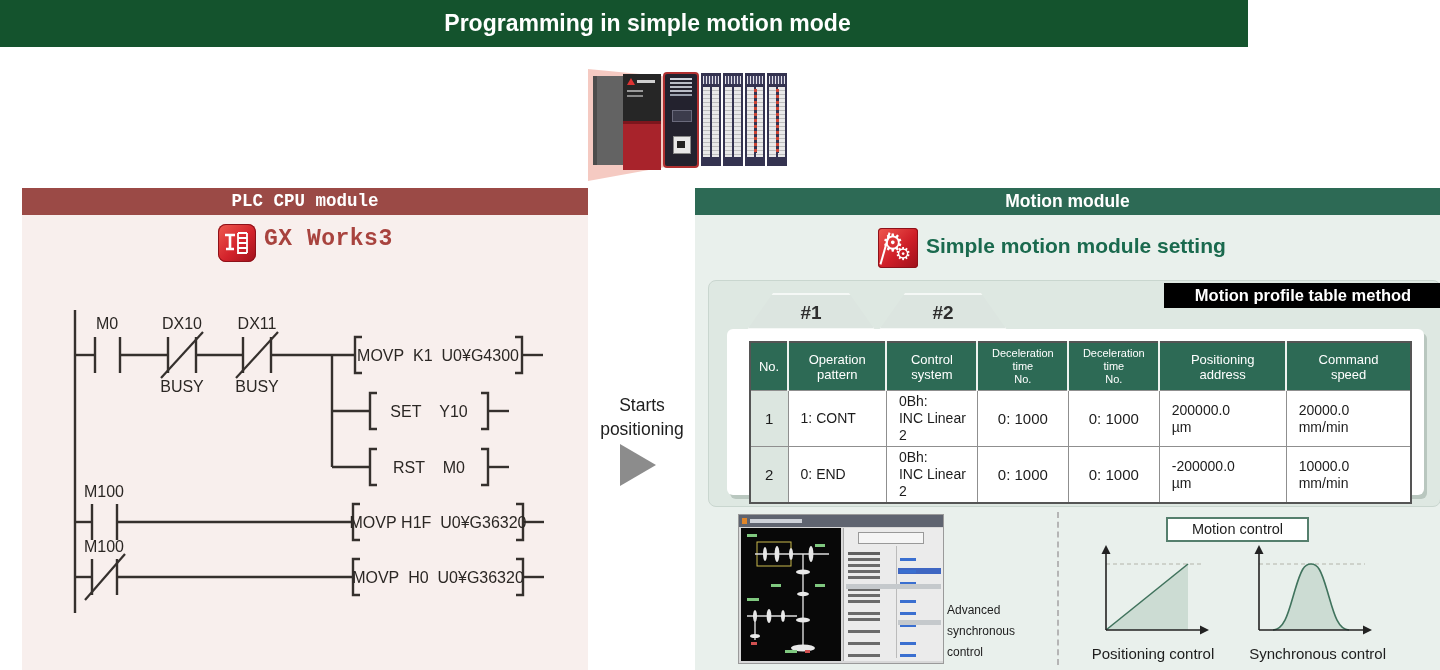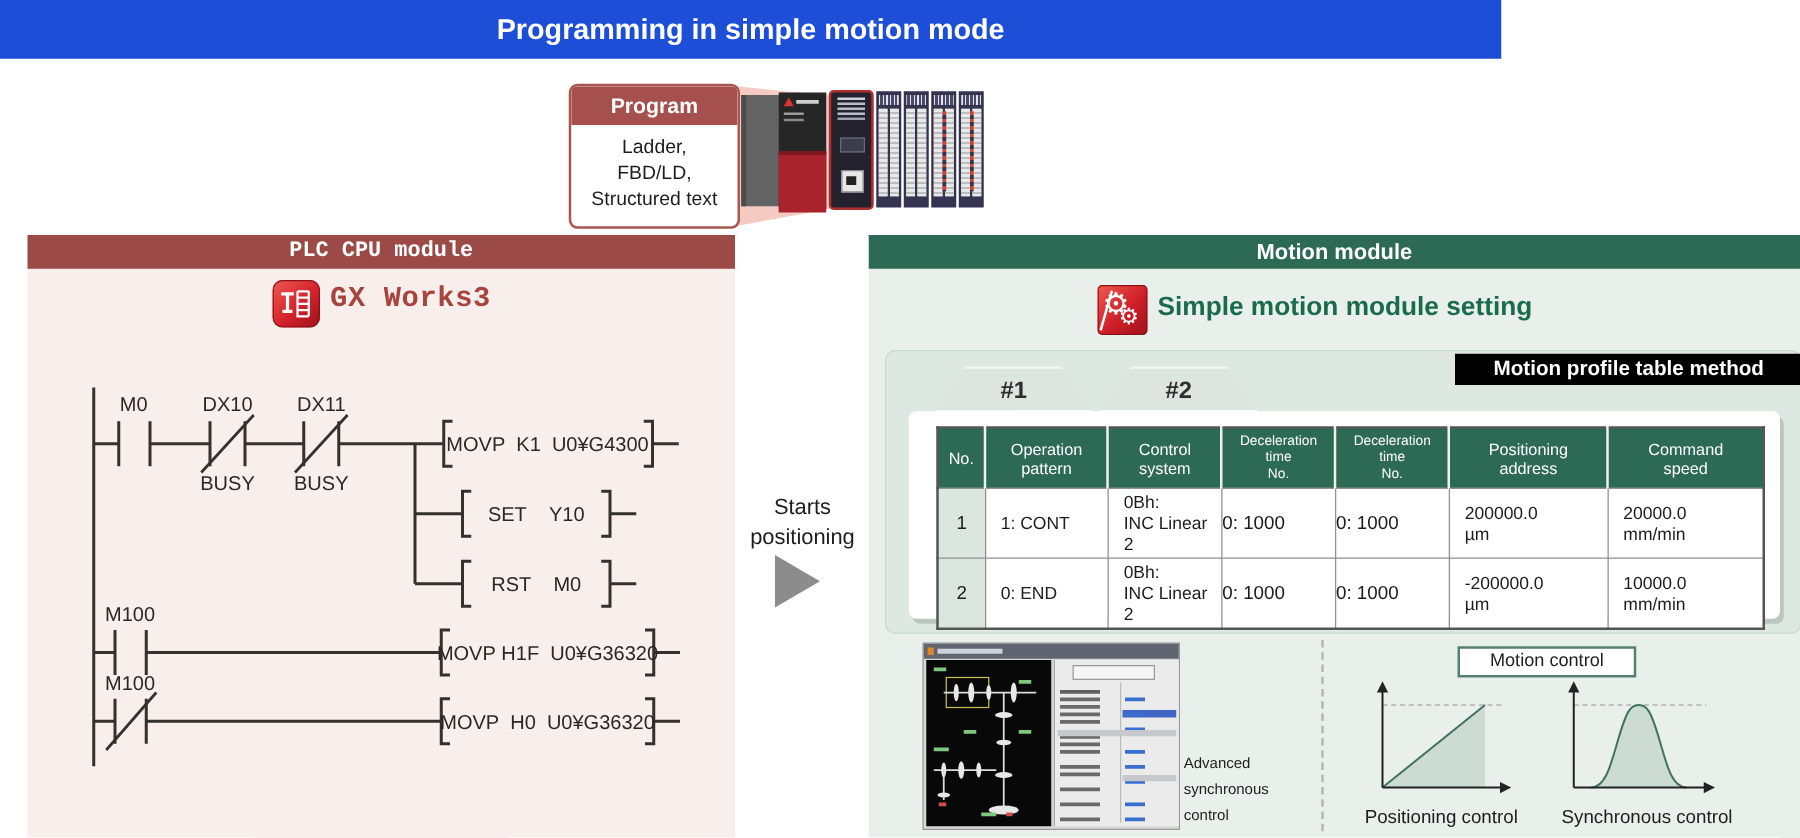--- a/index.html
+++ b/index.html
@@ -1,22 +1,22 @@
 <!DOCTYPE html>
 <html><head>
 <meta charset="utf-8">
 <style>
   html,body{margin:0;padding:0;background:#ffffff;}
   .stage{position:relative;width:1440px;height:670px;overflow:hidden;background:#fff;
          font-family:"Liberation Sans","DejaVu Sans",sans-serif;color:#222;}
   .abs{position:absolute;}
 
   
-  .topbar{left:0;top:0;width:1201px;height:47px;background:#1d4ed8;color:#fff;
-          font-size:23px;font-weight:bold;text-align:center;line-height:47px;}
+  .topbar{left:0;top:0;width:1201px;height:47px;background:#14532d;color:#fff;
+          font-size:23px;font-weight:bold;text-align:center;line-height:47px;padding-left:47px;}
 
   
   .wedge{left:588px;top:69px;width:80px;height:112px;background:#f3c1b7;opacity:.85;
          clip-path:polygon(0 0,0 100%,100% 87%,100% 7%);}
   .program-box{left:455px;top:67px;width:133px;height:112px;border:2px solid #a8564f;
                border-radius:7px;background:#fff;overflow:hidden;}
   .program-head{height:31px;line-height:31px;background:#a5504c;color:#fff;
                 font-size:17px;font-weight:bold;text-align:center;}
   .program-line{font-size:15.5px;line-height:21px;text-align:center;color:#1d1d1d;}
   .program-body{padding-top:7px;}
@@ -92,21 +92,21 @@
               box-shadow:3px 4px 0 rgba(148,166,156,.5);}
   .ptable{position:absolute;left:22px;top:12px;width:663px;border-collapse:collapse;table-layout:fixed;
           border:2px solid #555;}
   .ptable th{background:#2d6a55;color:#fff;font-weight:normal;font-size:13px;line-height:15px;
              height:47px;border-right:2px solid #eef3f0;white-space:pre-line;padding:0 2px;}
   .ptable th:last-child{border-right:none;}
   .ptable th.small{font-size:11px;line-height:13px;}
   .ptable td{border:1px solid #8f8f8f;font-size:14px;height:46px;padding:2px 4px 2px 12px;
              white-space:pre-line;color:#1c1c1c;background:#fff;line-height:17px;}
   .ptable td.no{background:#dce6e0;text-align:center;font-size:15px;padding:0;}
-  .ptable td.ctr{font-size:15px;padding:0;margin-left:15px;}
+  .ptable td.ctr{text-align:center;font-size:15px;padding:0;margin-left:15px;}
 
   
   .shot{left:738px;top:514px;width:206px;height:150px;background:#d8d8d8;border:1px solid #9a9a9a;box-sizing:border-box;}
   .shot-title{left:0;top:0;width:100%;height:12px;background:#5f6470;}
   .shot-title .ico{position:absolute;left:3px;top:3px;width:5px;height:6px;background:#e0862a;}
   .shot-title .txt{position:absolute;left:11px;top:4px;width:52px;height:4px;background:#cdd1d8;}
   .shot-canvas{left:2px;top:13px;width:100px;height:133px;background:#080808;}
   .shot-params{left:104px;top:13px;width:99px;height:133px;background:#ebebeb;border-left:1px solid #aaa;}
   .ss-btn{left:14px;top:4px;width:64px;height:10px;background:#f5f5f5;border:1px solid #999;}
   .ss-dark{left:4px;top:24px;width:32px;height:2.5px;background:#606060;
@@ -144,28 +144,20 @@
 <body>
 
 <div class="stage">
 
   <div class="abs topbar">
     <span>Programming in simple motion mode</span>
   </div>
 
   <div class="abs wedge"></div>
 
-  <div class="abs program-box">
-    <div class="program-head">Program</div>
-    <div class="program-body">
-      <div class="program-line">Ladder,</div>
-      <div class="program-line">FBD/LD,</div>
-      <div class="program-line">Structured text</div>
-    </div>
-  </div>
 
   <div class="abs hw">
     <div class="abs hw-gray"></div>
     <div class="abs hw-cpu">
       <div class="abs hw-logo"></div>
       <div class="abs hw-logo-txt"></div>
       <div class="abs hw-cpu-dash"></div>
       <div class="abs hw-cpu-red"></div>
     </div>
     <div class="abs hw-motion">

